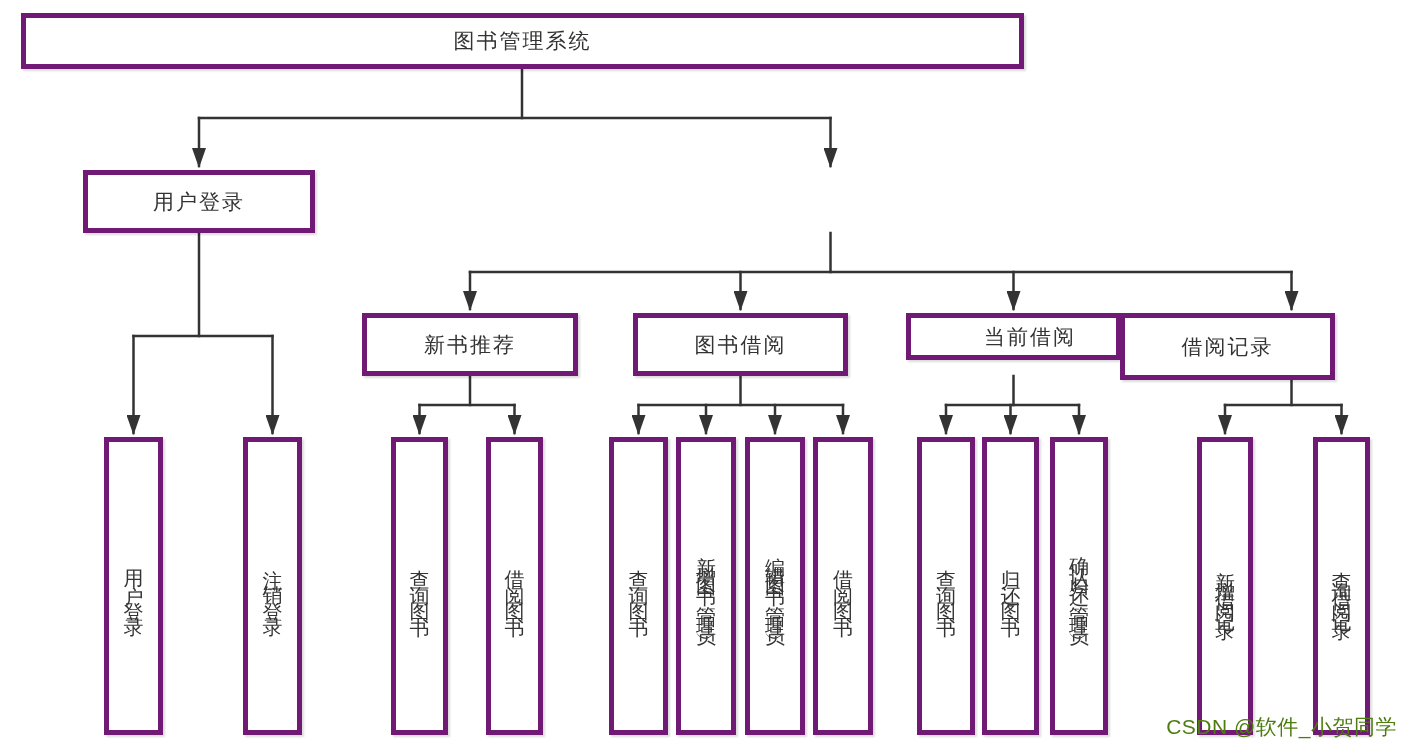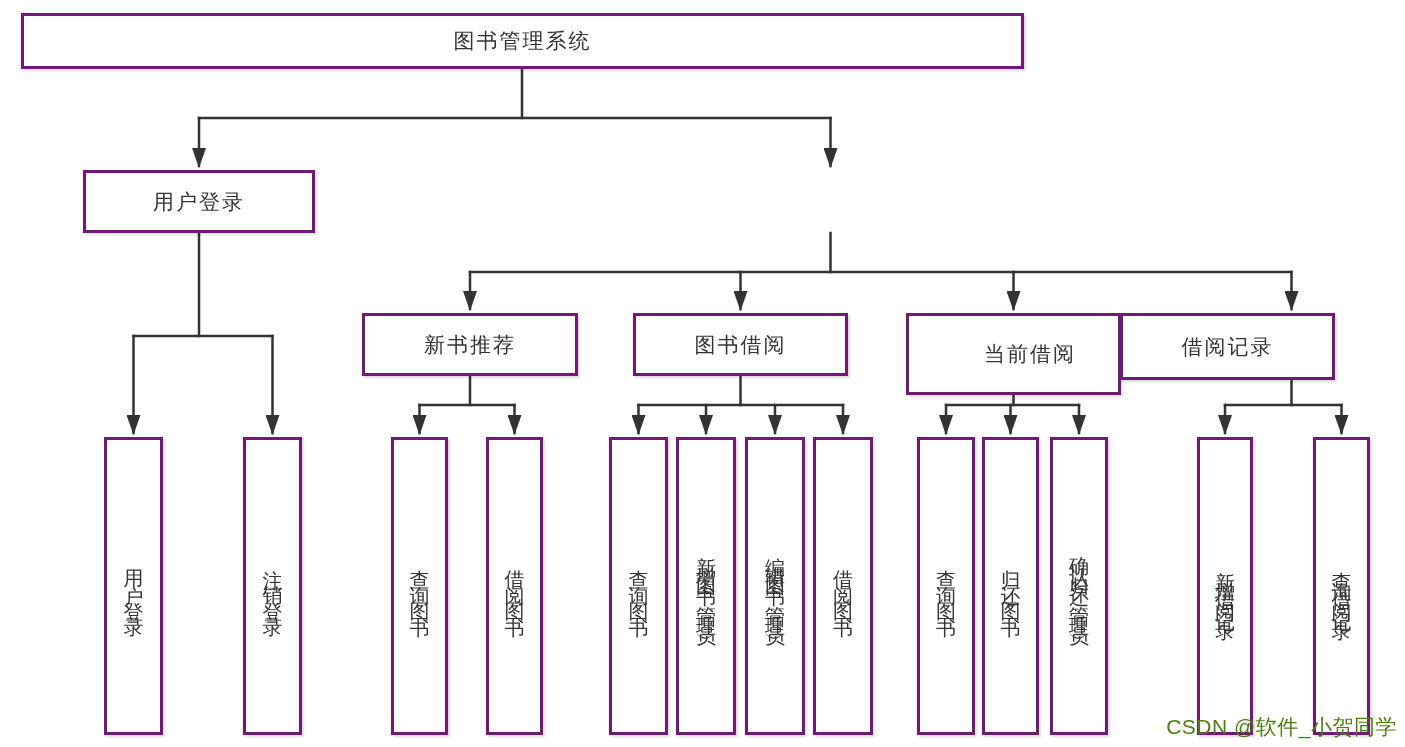--- a/index.html
+++ b/index.html
@@ -7,21 +7,21 @@
     position:relative;
     width:1405px;height:747px;
     background:#ffffff;
     font-family:"Liberation Sans","DejaVu Sans",sans-serif;
     overflow:hidden;
   }
   #connectors{position:absolute;left:0;top:0;z-index:1;}
   .node{
     position:absolute;
     background:#ffffff;
-    border:3px solid #701a75;
+    border:5px solid #701a75;
     box-sizing:border-box;
     display:flex;align-items:center;justify-content:center;
     color:#333333;
     font-size:21px;
     letter-spacing:2px;
     z-index:2;
     box-shadow:2px 2px 2px rgba(0,0,0,0.14);
   }
   .leaf{font-size:20px;letter-spacing:0;}
   .leaf .vtext{
@@ -94,21 +94,21 @@
       <path d="M1341.5,405 V433" marker-end="url(#arrow)"></path>
     </g>
   </svg>
 
   <div class="node" style="left:21px;top:13px;width:1003px;height:56px;">图书管理系统</div>
 
   <div class="node" style="left:83px;top:170px;width:232px;height:63px;">用户登录</div>
 
   <div class="node" style="left:362px;top:313px;width:216px;height:63px;">新书推荐</div>
   <div class="node" style="left:633px;top:313px;width:215px;height:63px;">图书借阅</div>
-  <div class="node" style="left:906px;top:313px;width:215px;height:82px;padding-left:33px;">当前借阅</div>
+  <div class="node" style="left:906px;top:313px;width:215px;height:47px;padding-left:33px;">当前借阅</div>
   <div class="node" style="left:1120px;top:313px;width:215px;height:67px;">借阅记录</div>
 
   <div class="node leaf ls-wide" style="left:104px;top:437px;width:59px;height:298px;">
     <span class="vtext">用户登录</span>
   </div>
   <div class="node leaf ls-wide" style="left:243px;top:437px;width:59px;height:298px;">
     <span class="vtext">注销登录</span>
   </div>
 
   <div class="node leaf ls-wide" style="left:391px;top:437px;width:57px;height:298px;">

